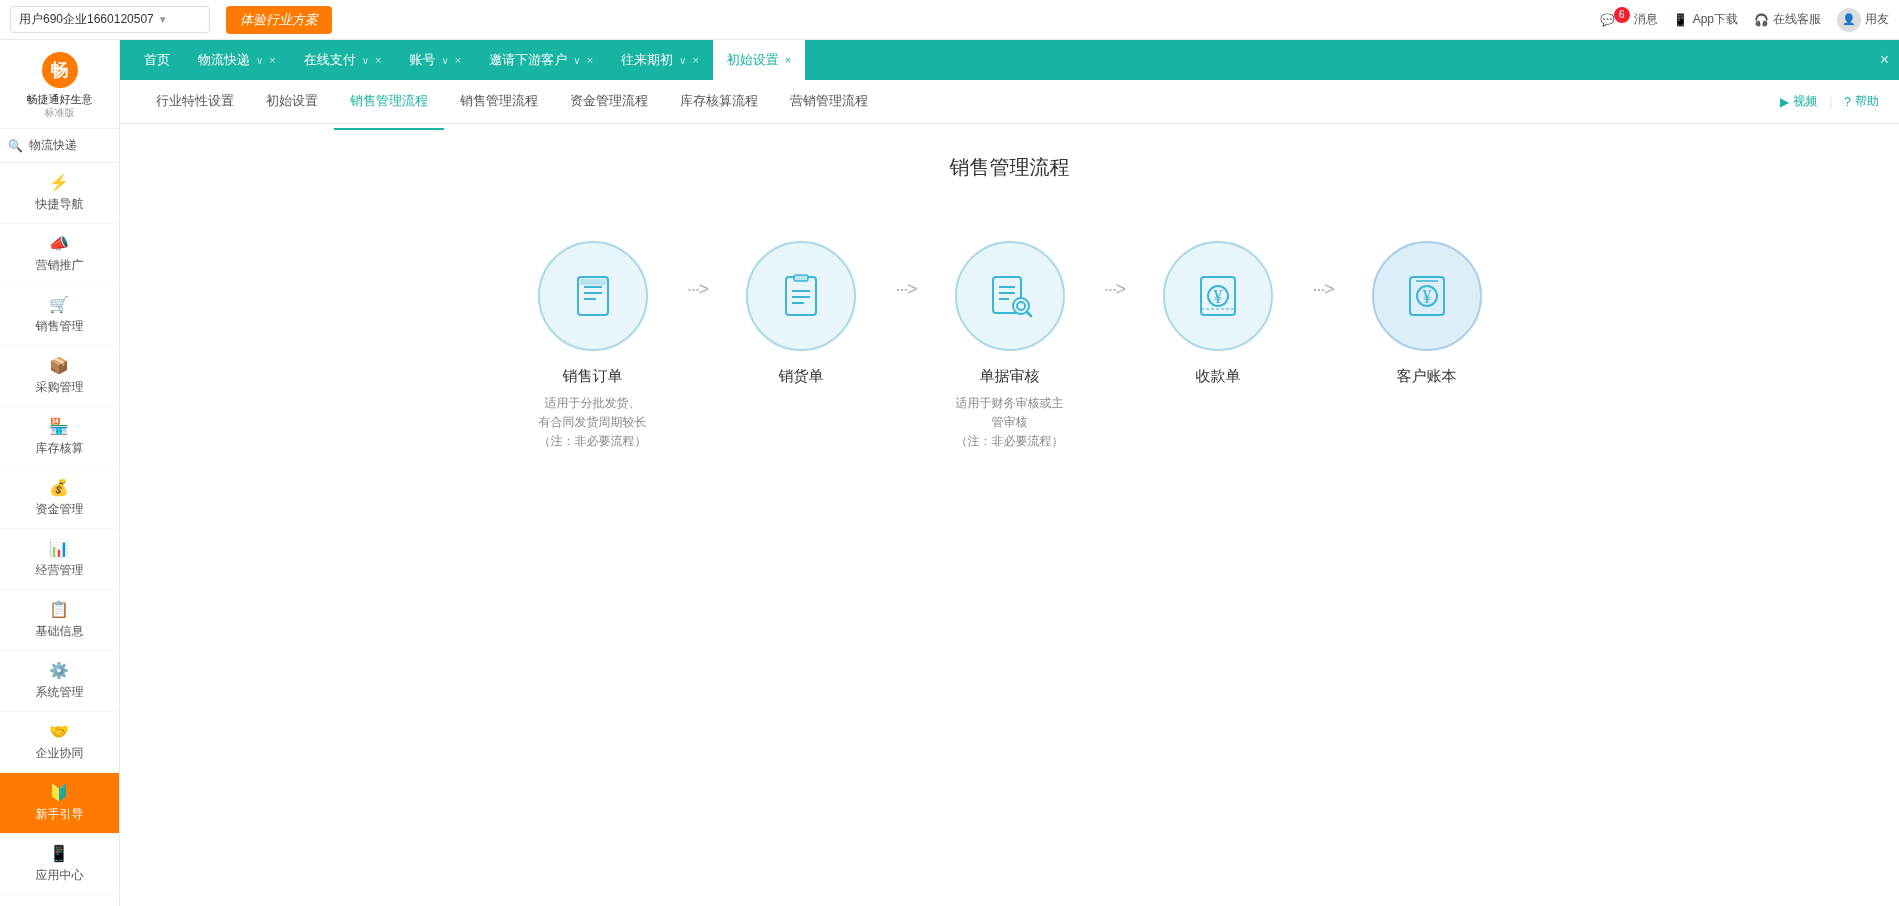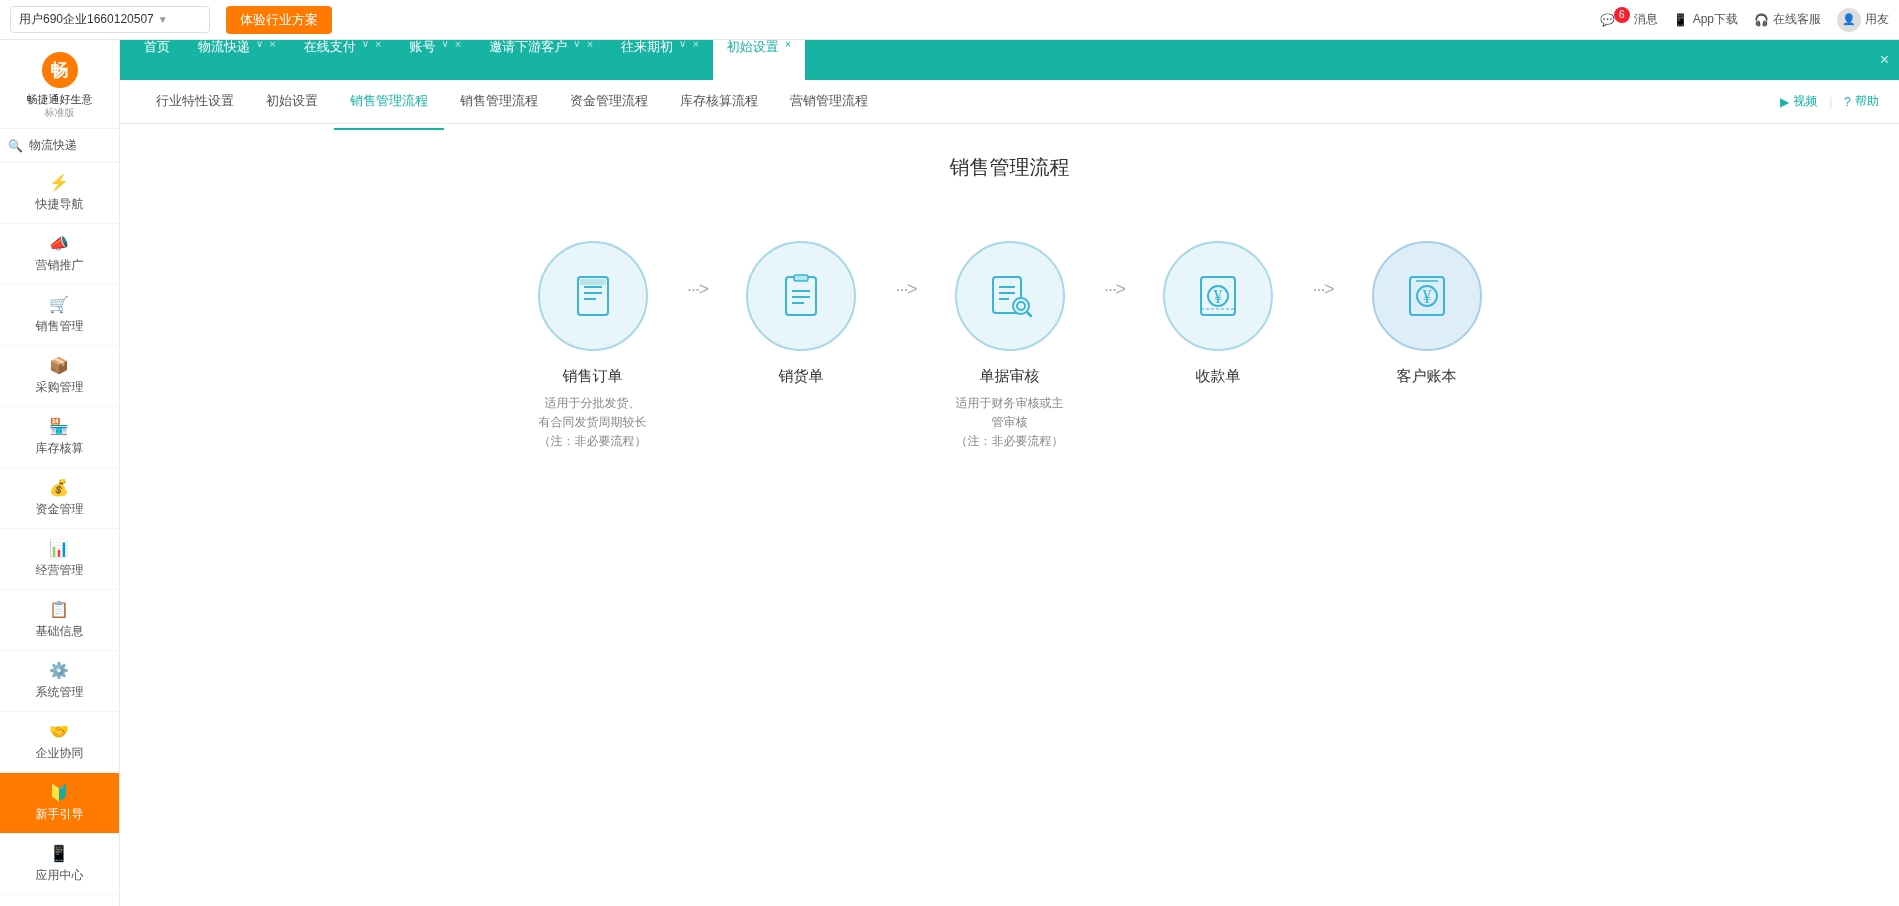--- a/index.html
+++ b/index.html
@@ -35,20 +35,21 @@
     }
     .user-selector .arrow { color: #999; font-size: 10px; }
     .trial-btn {
       background: #ff7a00;
       color: #fff;
       border: none;
       border-radius: 4px;
       padding: 5px 14px;
       cursor: pointer;
       font-size: 13px;
+      font-style: italic;
     }
     .top-bar-right {
       display: flex;
       align-items: center;
       gap: 16px;
       font-size: 12px;
       color: #555;
     }
     .top-bar-right .icon-item {
       display: flex;
@@ -162,21 +163,21 @@
     .tab-nav {
       display: flex;
       align-items: center;
       background: #17b3a3;
       height: 40px;
       padding: 0 10px;
       gap: 0;
     }
     .tab-nav-item {
       display: flex;
-      align-items: flex-start;
+      align-items: center;
       padding: 0 14px;
       height: 44px;
       color: #fff;
       font-size: 13px;
       cursor: pointer;
       white-space: nowrap;
       gap: 4px;
     }
     .tab-nav-item.active { background: #fff; color: #17b3a3; }
     .tab-close { font-size: 11px; margin-left: 2px; color: rgba(255,255,255,0.7); }

